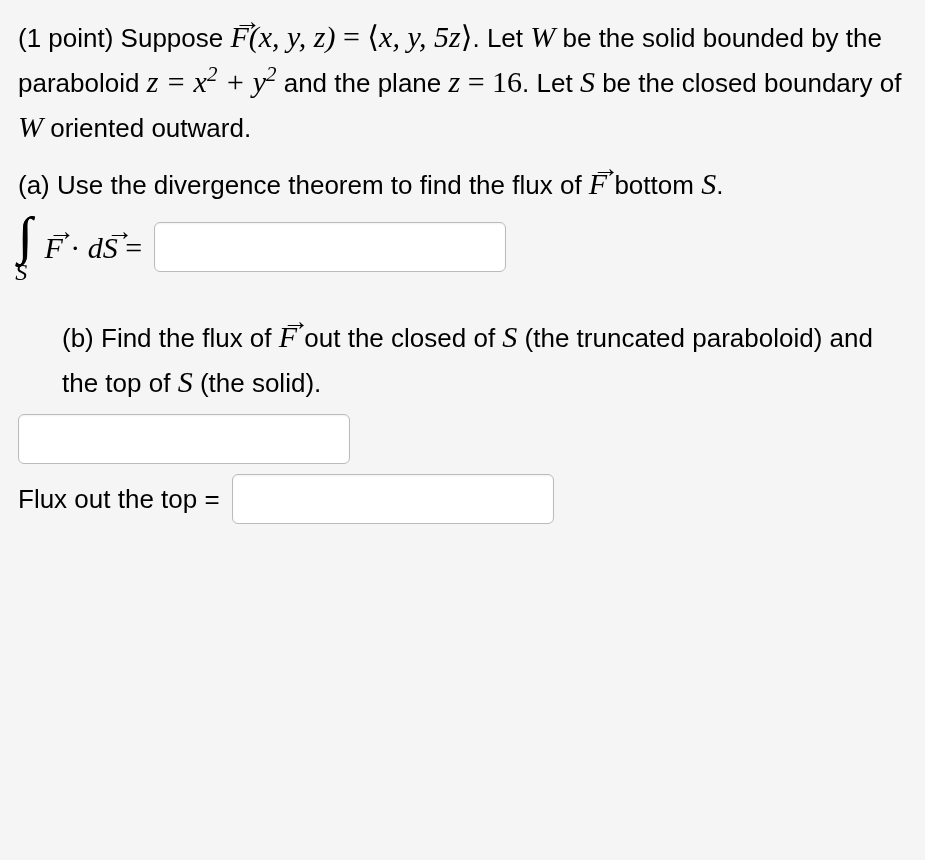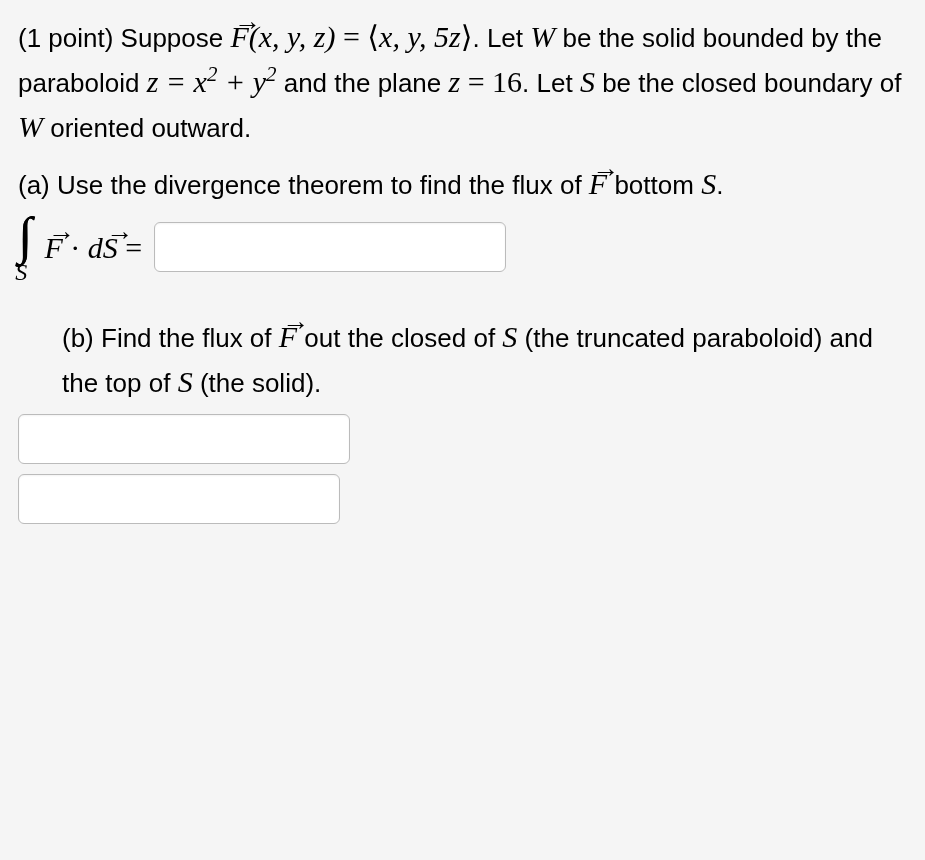--- a/index.html
+++ b/index.html
@@ -100,14 +100,15 @@
 
 <div class="para" style="margin-bottom:10px;margin-left:44px;">
   <span>(b) Find the flux of </span><span class="math bigexpr"><span class="vec"><span class="mi">F</span><span class="arrow">→</span></span></span><span> out the closed of </span><span class="math mi bigexpr">S</span><span> (the truncated paraboloid) and the top of </span><span class="math mi bigexpr">S</span><span> (the solid).</span>
 </div>
 
 <div class="eqline">
   <input type="text" class="answer ansB" style="">
 </div>
 
 <div class="eqline">
+  <span>Flux out the top = </span>
   <input type="text" class="answer ansC" style="">
 </div>
 
 </body></html>

